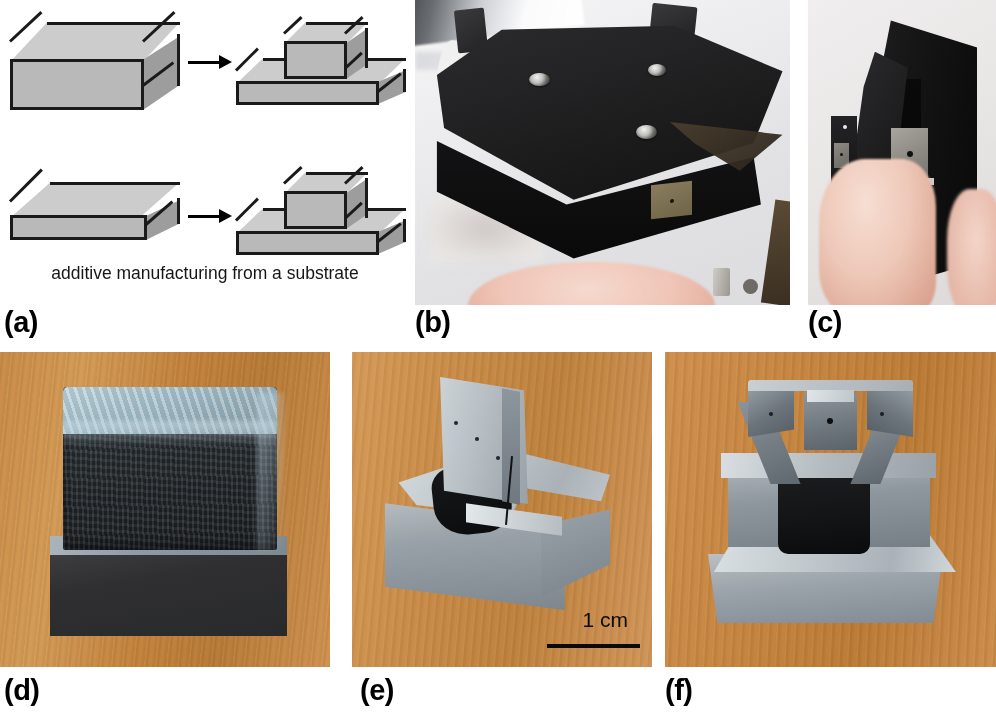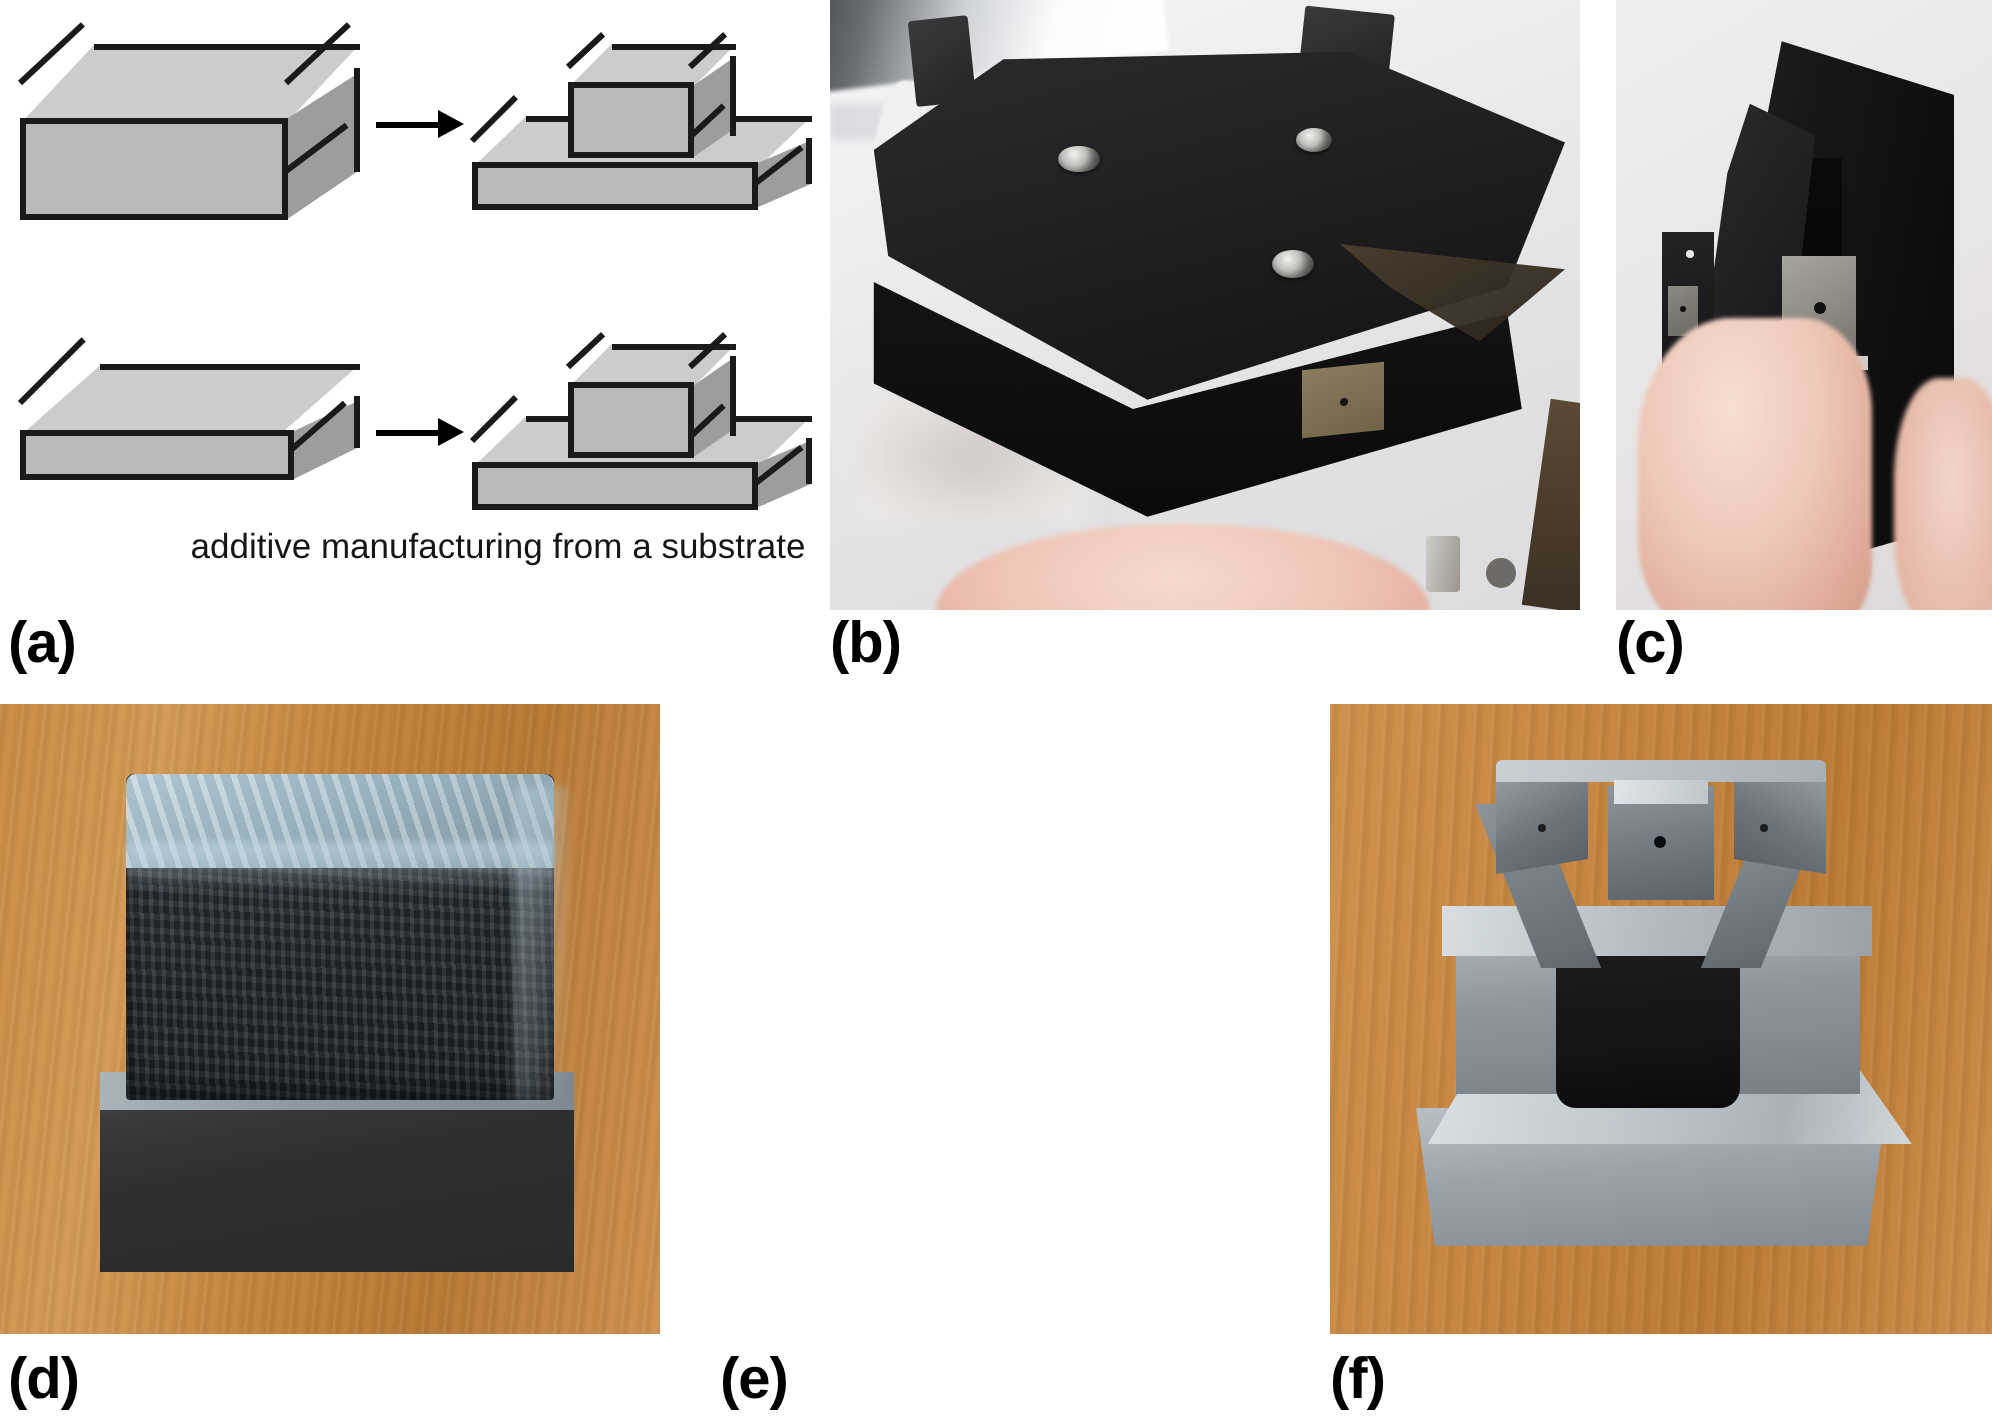--- a/index.html
+++ b/index.html
@@ -500,21 +500,21 @@
         <div class="edge" style="left:48px;top:29px;width:63px;height:3px;"></div>
         <div class="edge" style="left:48px;top:29px;width:3px;height:38px;"></div>
         <div class="edge" style="left:108px;top:29px;width:3px;height:38px;"></div>
         <div class="edge" style="left:48px;top:64px;width:63px;height:3px;"></div>
         <div class="edge" style="left:129px;top:16px;width:3px;height:40px;"></div>
         <div class="edge" style="left:48px;top:20px;width:24px;height:3px;transform:rotate(-43deg);transform-origin:left center;"></div>
         <div class="edge" style="left:109px;top:20px;width:24px;height:3px;transform:rotate(-43deg);transform-origin:left center;"></div>
         <div class="edge" style="left:109px;top:55px;width:23px;height:3px;transform:rotate(-43deg);transform-origin:left center;"></div>
       </div>
     </div>
-    <div class="caption" style="top:263px;padding-left:44px;">additive manufacturing from a substrate</div>
+    <div class="caption" style="top:263px;">additive manufacturing from a substrate</div>
   </div>
 
   <div class="panel photo" id="panel-b">
     <div class="bg"></div>
     <div class="bg-streak"></div>
     <div class="bg-band"></div>
     <div class="blur-obj"></div>
     <div class="slot s1"></div>
     <div class="slot s2"></div>
     <div class="tab t1"></div>
@@ -550,20 +550,36 @@
   <div class="panel photo" id="panel-d">
     <div class="wood"></div>
     <div class="substrate"></div>
     <div class="substrate-top"></div>
     <div class="deposit"></div>
     <div class="deposit-top"></div>
     <div class="deposit-gloss"></div>
     <div class="deposit-rightedge"></div>
   </div>
 
+  <div class="panel photo" id="panel-e">
+    <div class="wood light"></div>
+    <div class="base-front"></div>
+    <div class="base-right"></div>
+    <div class="base-top"></div>
+    <div class="pocket"></div>
+    <div class="groove"></div>
+    <div class="vplate"></div>
+    <div class="vplate-edge"></div>
+    <div class="rib"></div>
+    <div class="vdot v1"></div>
+    <div class="vdot v2"></div>
+    <div class="vdot v3"></div>
+    <div class="scale-text">1 cm</div>
+    <div class="scale-bar"></div>
+  </div>
 
   <div class="panel photo" id="panel-f">
     <div class="wood warm"></div>
     <div class="fbase-front"></div>
     <div class="fbase-top"></div>
     <div class="fmid"></div>
     <div class="fmid-top"></div>
     <div class="fpocket"></div>
     <div class="leg l1"></div>
     <div class="leg l2"></div>

